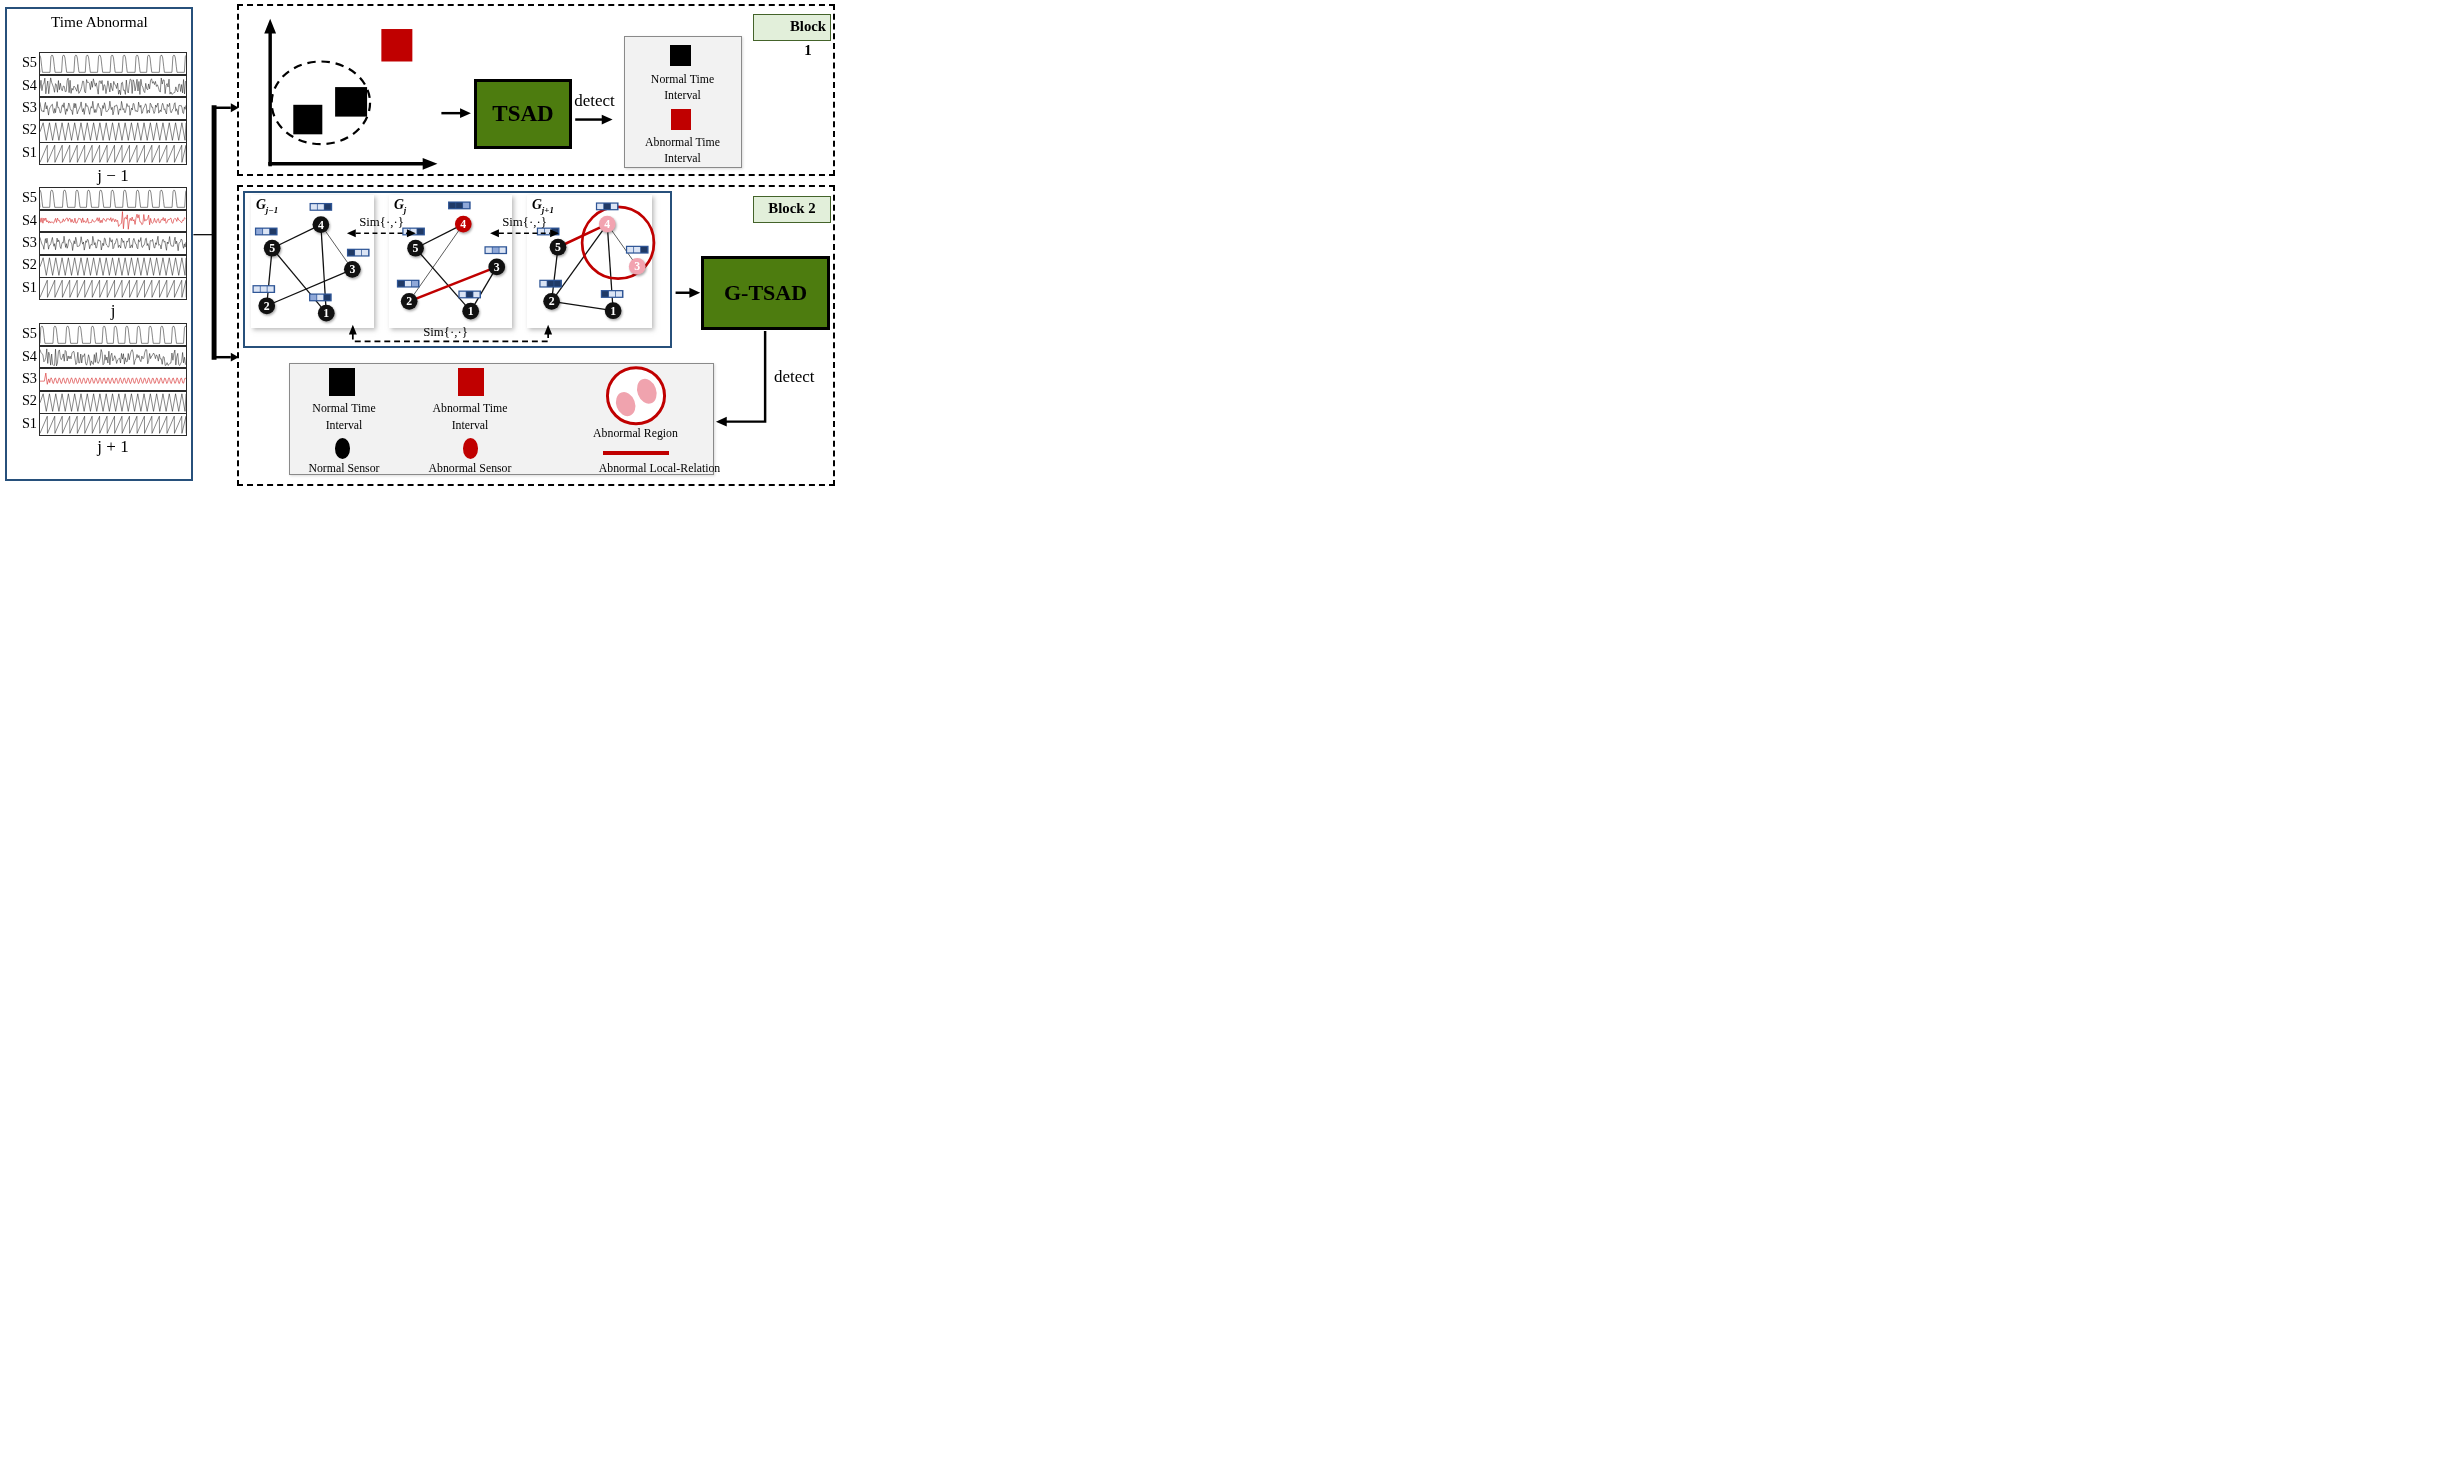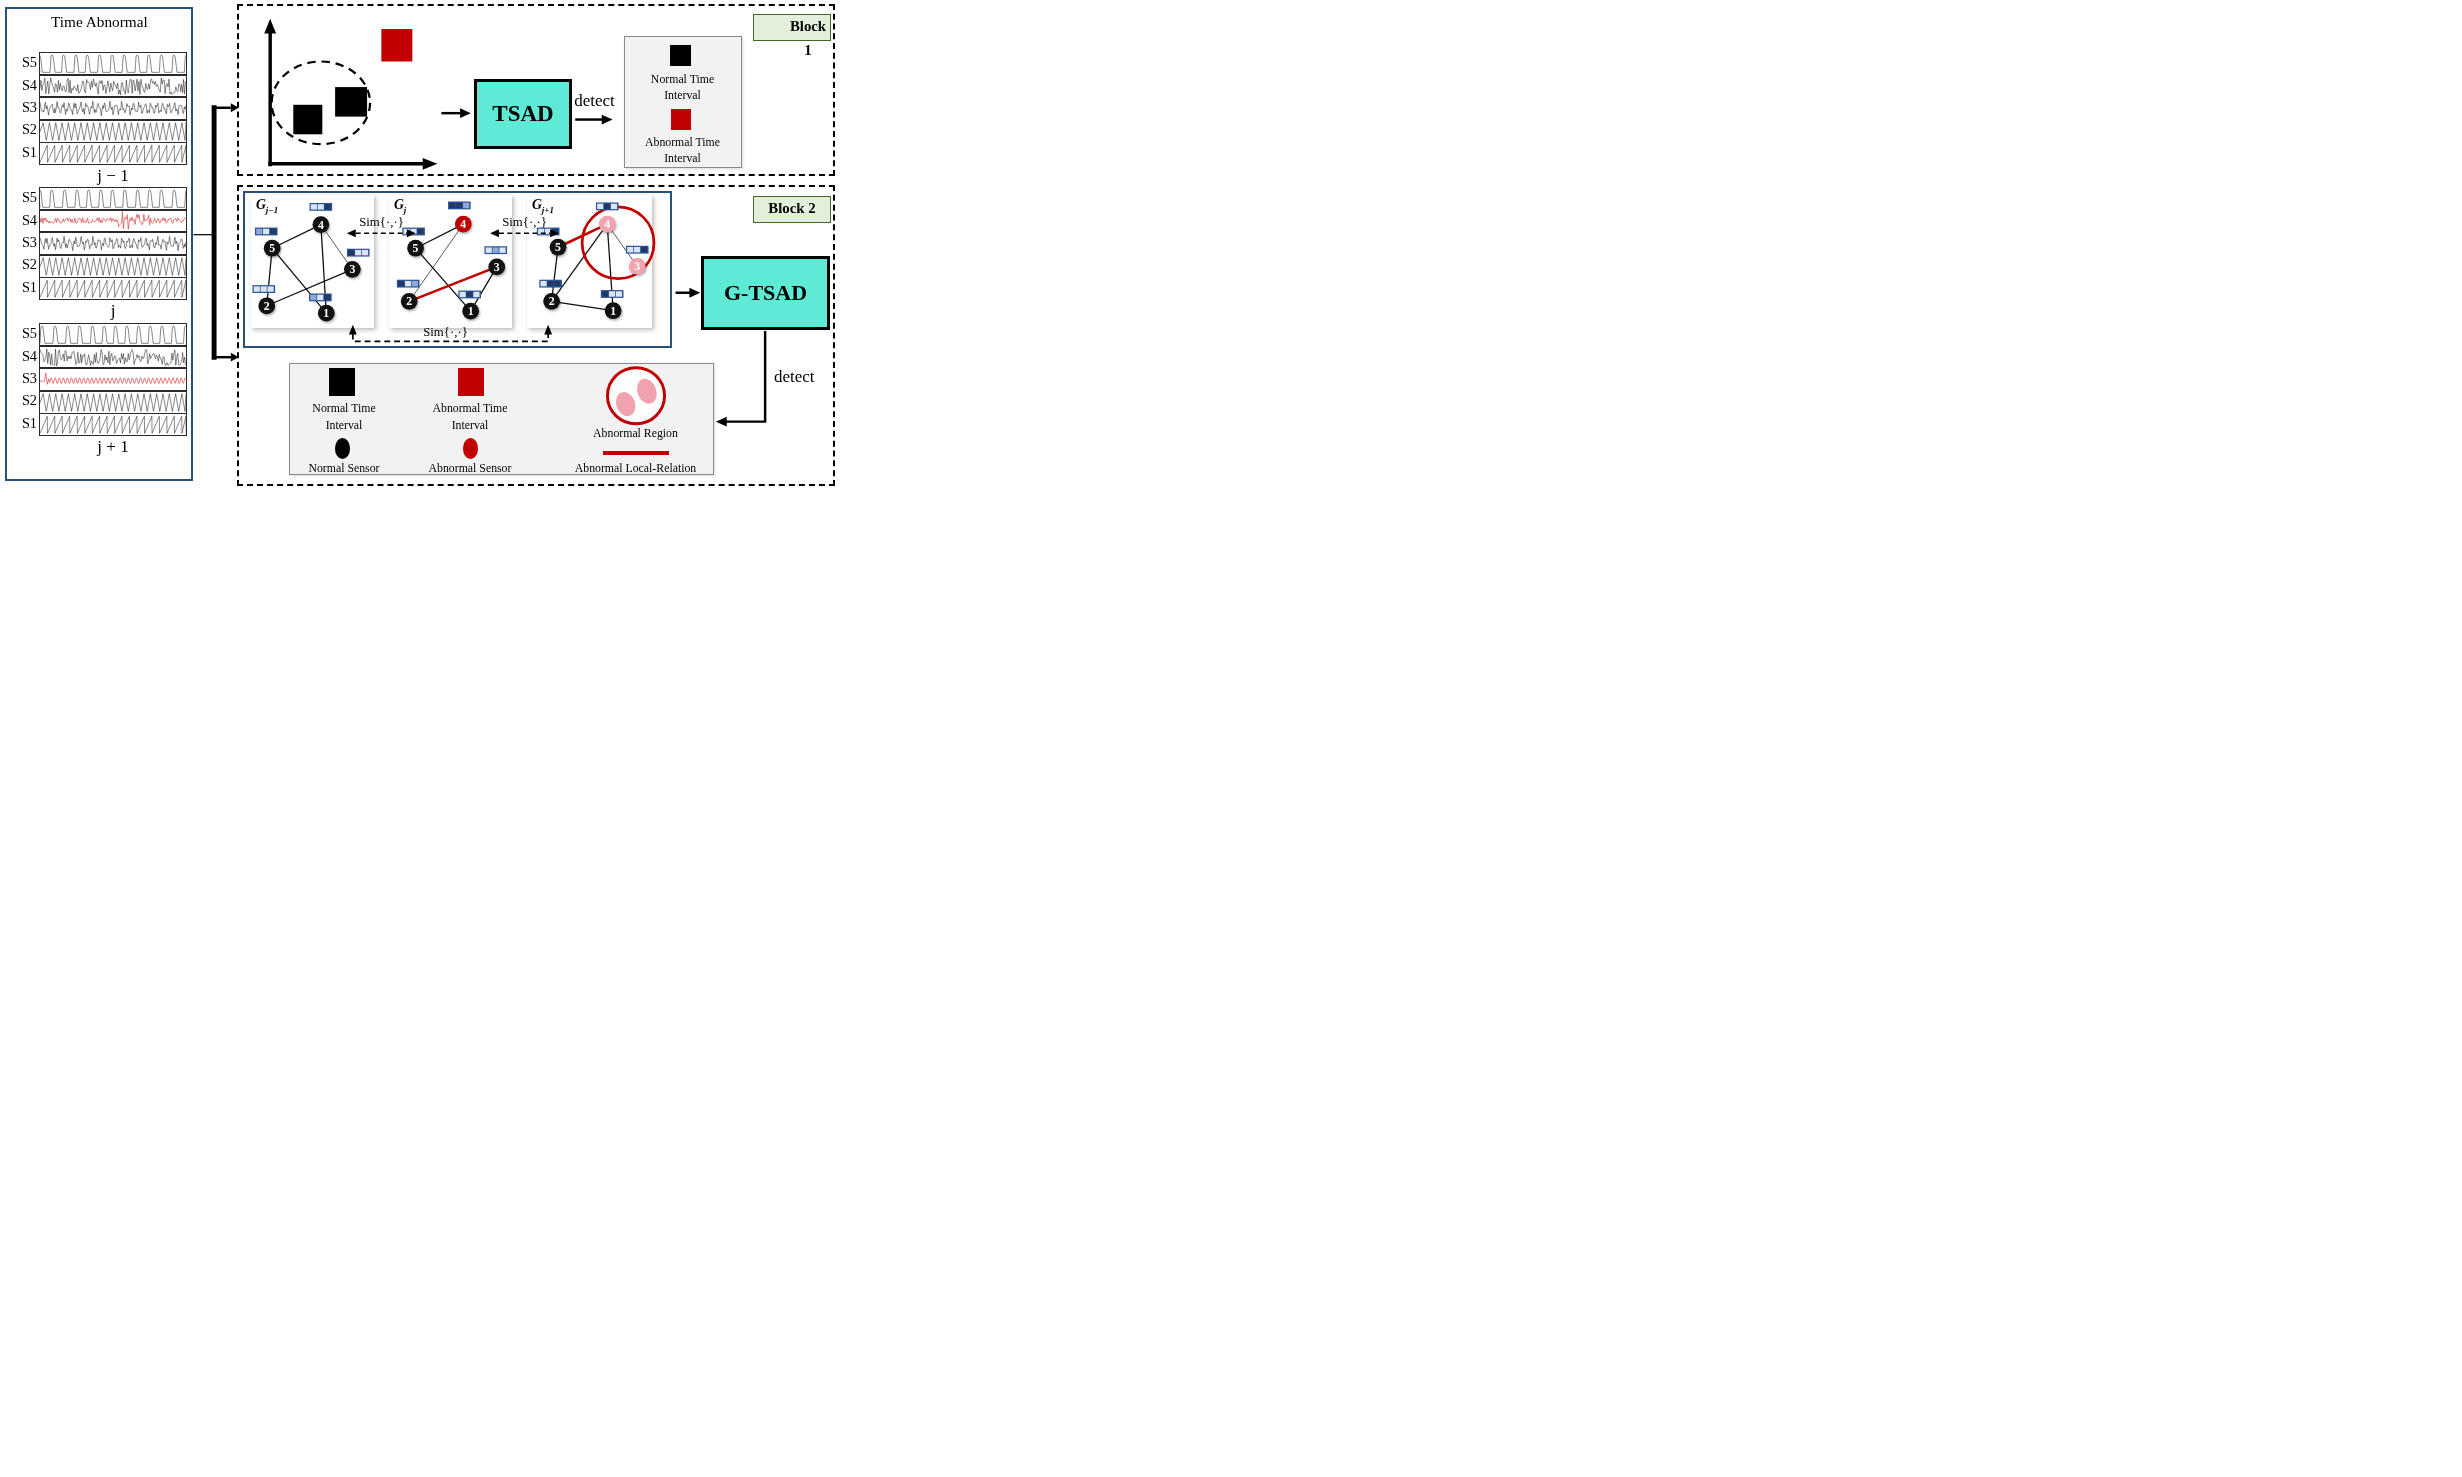--- a/index.html
+++ b/index.html
@@ -15,21 +15,21 @@
   .mathlab{left:39px;width:148px;text-align:center;font-size:17px;}
   
   .block{border:2px dashed #000;box-sizing:border-box;}
   .b1{left:237px;top:4.4px;width:598px;height:172px;}
   .b2{left:237px;top:185px;width:598px;height:301px;}
   .blocktag{width:78px;height:27px;background:#e2efda;border:1.5px solid #44632a;box-sizing:border-box;
             text-align:center;font-size:14.8px;font-weight:bold;line-height:23.6px;}
   .tag1{left:753px;top:14.3px;padding-left:32px;}
   .tag2{left:753px;top:196px;height:26.6px;}
   
-  .procbox{background:#5eead4;border:3px solid #000;box-sizing:border-box;text-align:center;font-weight:bold;}
+  .procbox{background:#4d7c0f;border:3px solid #000;box-sizing:border-box;text-align:center;font-weight:bold;}
   .tsad{left:474px;top:79px;width:98px;height:70px;font-size:23px;line-height:63px;}
   .gtsad{left:701px;top:256px;width:129px;height:74px;font-size:22px;line-height:67px;}
   .detectlab{font-size:17px;}
   .d1{left:567px;top:91px;width:55px;text-align:center;}
   .d2{left:774px;top:367px;}
   
   .legend1{left:624px;top:36px;width:118px;height:132px;background:#f2f2f2;border:1.5px solid #8a8a8a;box-sizing:border-box;
            box-shadow:1px 1px 2.5px rgba(0,0,0,.15);}
   .legend1 .sq{position:absolute;}
   .l1txt{position:absolute;left:0;width:115px;text-align:center;font-size:11.8px;}
@@ -293,21 +293,21 @@
     <ellipse cx="65" cy="62" rx="58" ry="57" fill="#fff" stroke="#c00000" stroke-width="6"></ellipse>
     <ellipse cx="44" cy="79" rx="19" ry="25" fill="#f0a3ae" transform="rotate(-20 44 79)"></ellipse>
     <ellipse cx="87" cy="53" rx="19" ry="26" fill="#f0a3ae" transform="rotate(-20 87 53)"></ellipse>
   </svg>
   <div class="abs l2txt" style="left:574px;top:426px;width:123px;">Abnormal Region</div>
   <div class="abs dot" style="left:335px;top:438px;width:15.3px;height:21px;background:#000;"></div>
   <div class="abs l2txt" style="left:295px;top:461px;width:98px;">Normal Sensor</div>
   <div class="abs dot" style="left:463px;top:438px;width:15.3px;height:21px;background:#c00000;"></div>
   <div class="abs l2txt" style="left:416px;top:461px;width:108px;">Abnormal Sensor</div>
   <div class="abs" style="left:603px;top:451px;width:66px;height:3.9px;background:#c00000;"></div>
-  <div class="abs l2txt" style="left:564px;top:461px;width:143px;">Abnormal Local-Relation</div>
+  <div class="abs l2txt" style="left:588px;top:461px;width:143px;">Abnormal Local-Relation</div>
 
   <svg id="overlay" class="abs" width="838" height="492" viewBox="0 0 1701 1000">
       <g>
         <ellipse cx="651" cy="209" rx="100" ry="84" fill="none" stroke="#000" stroke-width="4.5" stroke-dasharray="17 12"></ellipse>
         <rect x="595" y="213" width="59" height="60" fill="#000"></rect>
         <rect x="680" y="177" width="65" height="60" fill="#000"></rect>
         <rect x="774" y="59" width="63" height="66" fill="#c00000"></rect>
       </g>
 
     <line x1="392" y1="477" x2="436" y2="477" stroke="#000" stroke-width="2.5"></line>

